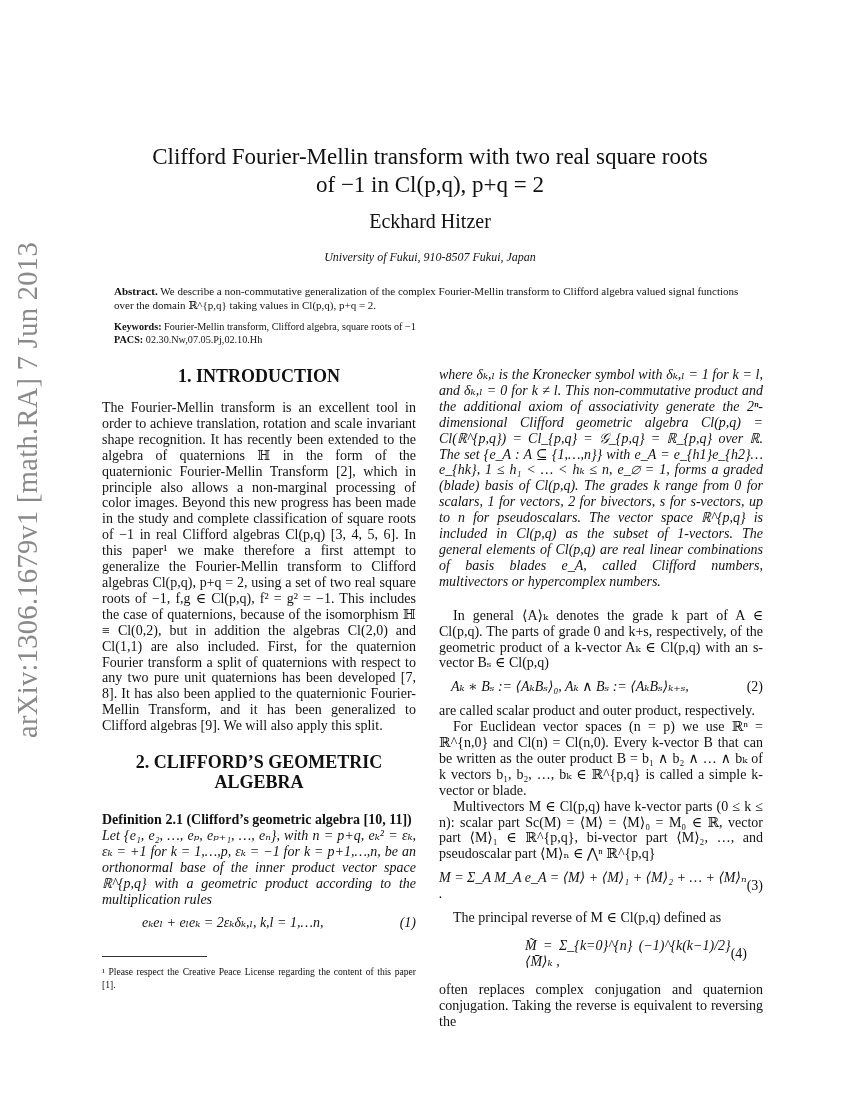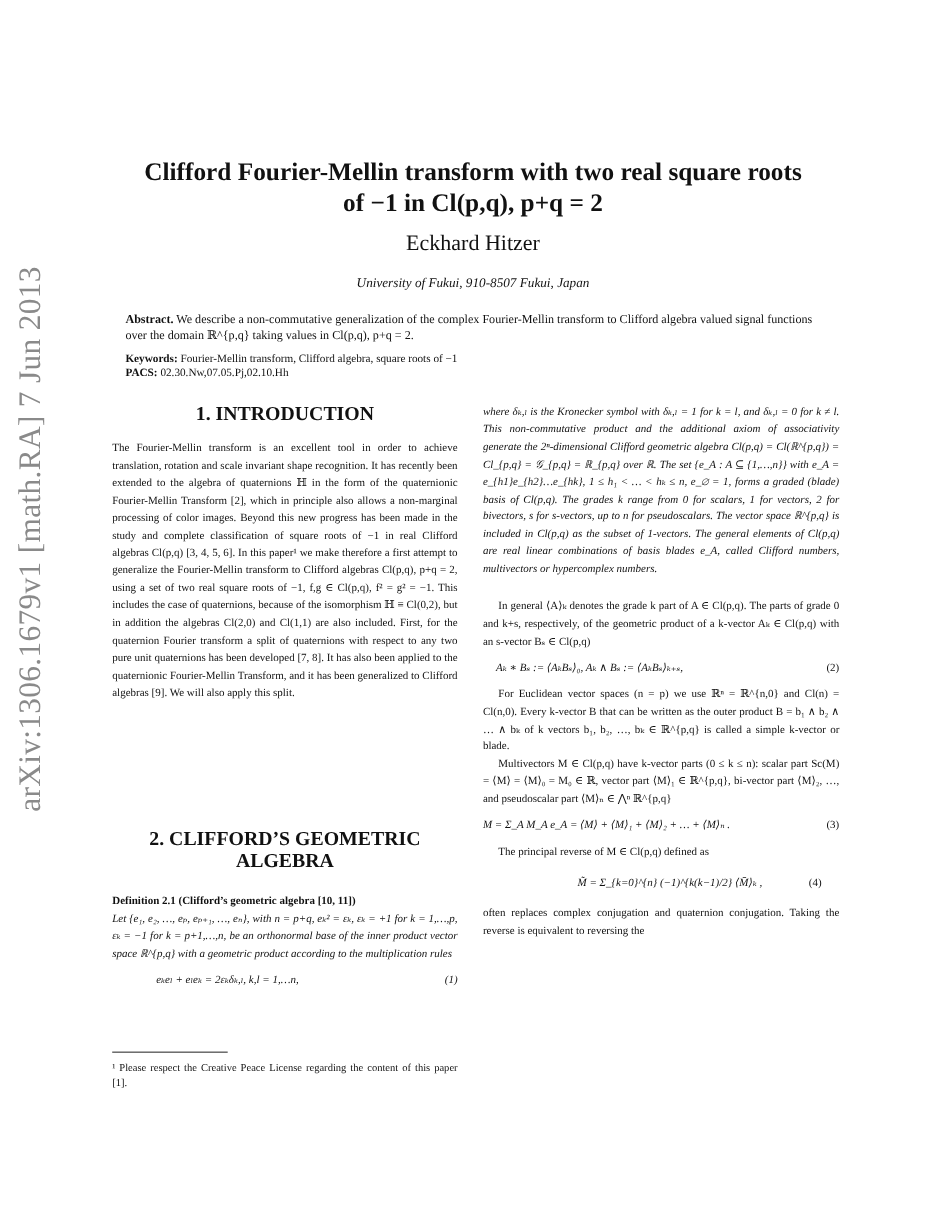--- a/index.html
+++ b/index.html
@@ -10,34 +10,34 @@
     .arxiv-stamp {
       position: absolute; left: 8px; top: 295px; width: 40px; height: 390px;
     }
     .arxiv-stamp span {
       position: absolute; left: 50%; top: 50%;
       transform: translate(-50%, -50%) rotate(-90deg);
       white-space: nowrap; font-size: 28.5px; color: #8a8a8a; letter-spacing: 0.3px;
     }
     .title {
       position: absolute; left: 100px; top: 143px; width: 660px; text-align: center;
-      font-weight: bold; font-size: 23px; line-height: 28px;
+      font-weight: normal; font-size: 23px; line-height: 28px;
     }
     .author {
       position: absolute; left: 100px; top: 210px; width: 660px; text-align: center; font-size: 20px;
     }
     .affil {
       position: absolute; left: 100px; top: 250px; width: 660px; text-align: center; font-style: italic; font-size: 12px;
     }
     .abstract {
       position: absolute; left: 114px; top: 284px; width: 640px; font-size: 11px; line-height: 14px;
     }
     .abstract b { font-weight: bold; }
     .meta { position: absolute; left: 114px; font-size: 10.2px; line-height: 13px; }
-    .col { position: absolute; font-size: 10px; line-height: 15.9px; text-align: justify; }
+    .col { position: absolute; font-size: 14px; line-height: 15.9px; text-align: justify; }
     .col-left { left: 102px; top: 400px; width: 314px; }
     .col-right { left: 439px; top: 367px; width: 324px; }
     .sec-head {
       position: absolute; text-align: center; font-weight: bold; font-size: 18px; line-height: 20px;
     }
     .eq { display: flex; justify-content: space-between; align-items: center; font-style: italic; margin: 8px 0; }
     .eq .num { font-style: normal; }
     p { margin: 0; }
     .indent { text-indent: 14px; }
     .footrule { position: absolute; left: 102px; top: 956px; width: 105px; border-top: 1px solid #333; }
@@ -93,20 +93,21 @@
 <div class="footrule"></div>
 <div class="footnote">¹ Please respect the Creative Peace License regarding the content of this paper [1].</div>
 
 <div class="col col-right">
   <p style="font-style:italic;">where δₖ,ₗ is the Kronecker symbol with δₖ,ₗ = 1 for k = l, and δₖ,ₗ = 0 for k ≠ l. This non-commutative product and the additional axiom of associativity generate the 2ⁿ-dimensional Clifford geometric algebra Cl(p,q) = Cl(ℝ^{p,q}) = Cl_{p,q} = 𝒢_{p,q} = ℝ_{p,q} over ℝ. The set {e_A : A ⊆ {1,…,n}} with e_A = e_{h1}e_{h2}…e_{hk}, 1 ≤ h₁ &lt; … &lt; hₖ ≤ n, e_∅ = 1, forms a graded (blade) basis of Cl(p,q). The grades k range from 0 for scalars, 1 for vectors, 2 for bivectors, s for s-vectors, up to n for pseudoscalars. The vector space ℝ^{p,q} is included in Cl(p,q) as the subset of 1-vectors. The general elements of Cl(p,q) are real linear combinations of basis blades e_A, called Clifford numbers, multivectors or hypercomplex numbers.</p>
   <p class="indent" style="margin-top:18px;">In general ⟨A⟩ₖ denotes the grade k part of A ∈ Cl(p,q). The parts of grade 0 and k+s, respectively, of the geometric product of a k-vector Aₖ ∈ Cl(p,q) with an s-vector Bₛ ∈ Cl(p,q)</p>
   <div class="eq" style="padding-left:12px;gap:16px;">
     <span>Aₖ ∗ Bₛ := ⟨AₖBₛ⟩₀,      Aₖ ∧ Bₛ := ⟨AₖBₛ⟩ₖ₊ₛ,</span>
     <span class="num">(2)</span>
   </div>
+  <p>are called scalar product and outer product, respectively.</p>
   <p class="indent">For Euclidean vector spaces (n = p) we use ℝⁿ = ℝ^{n,0} and Cl(n) = Cl(n,0). Every k-vector B that can be written as the outer product B = b₁ ∧ b₂ ∧ … ∧ bₖ of k vectors b₁, b₂, …, bₖ ∈ ℝ^{p,q} is called a simple k-vector or blade.</p>
   <p class="indent">Multivectors M ∈ Cl(p,q) have k-vector parts (0 ≤ k ≤ n): scalar part Sc(M) = ⟨M⟩ = ⟨M⟩₀ = M₀ ∈ ℝ, vector part ⟨M⟩₁ ∈ ℝ^{p,q}, bi-vector part ⟨M⟩₂, …, and pseudoscalar part ⟨M⟩ₙ ∈ ⋀ⁿ ℝ^{p,q}</p>
   <div class="eq">
     <span>M = Σ_A M_A e_A = ⟨M⟩ + ⟨M⟩₁ + ⟨M⟩₂ + … + ⟨M⟩ₙ .</span>
     <span class="num">(3)</span>
   </div>
   <p class="indent">The principal reverse of M ∈ Cl(p,q) defined as</p>
   <div class="eq" style="padding-left:70px; margin:12px 16px;">
     <span>M̃ = Σ_{k=0}^{n} (−1)^{k(k−1)/2} ⟨M̄⟩ₖ ,</span>
     <span class="num">(4)</span>

